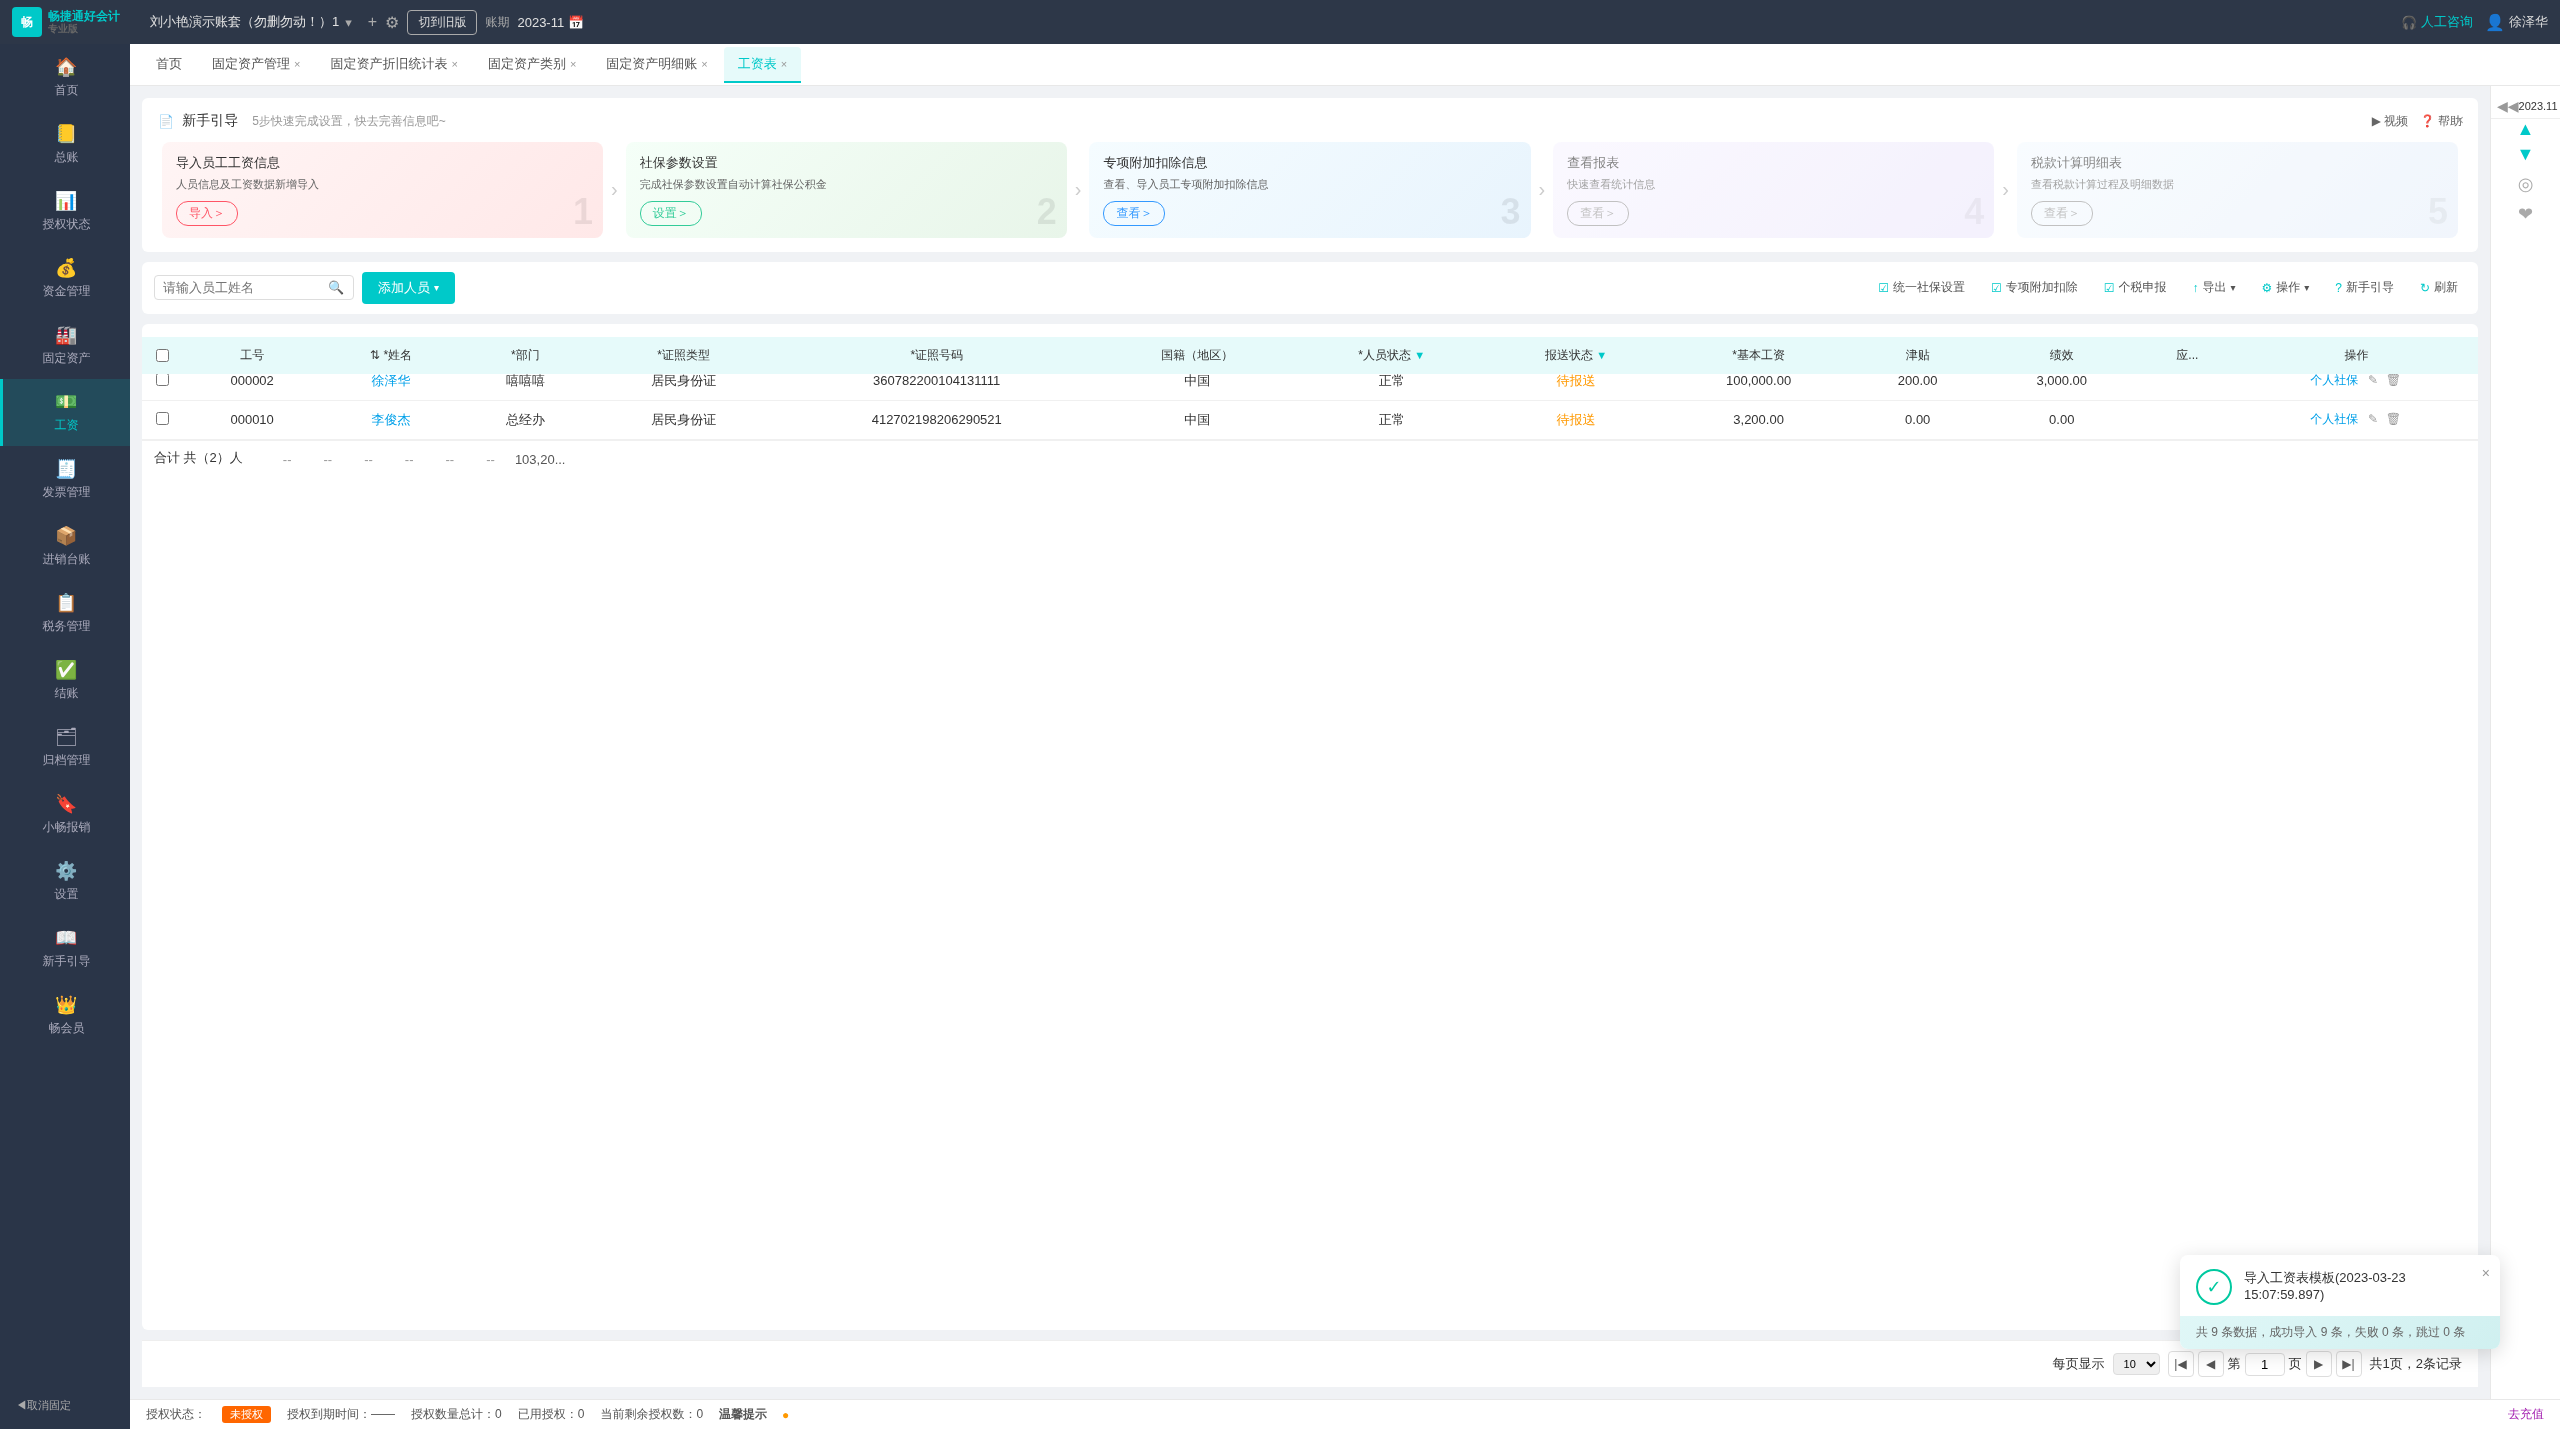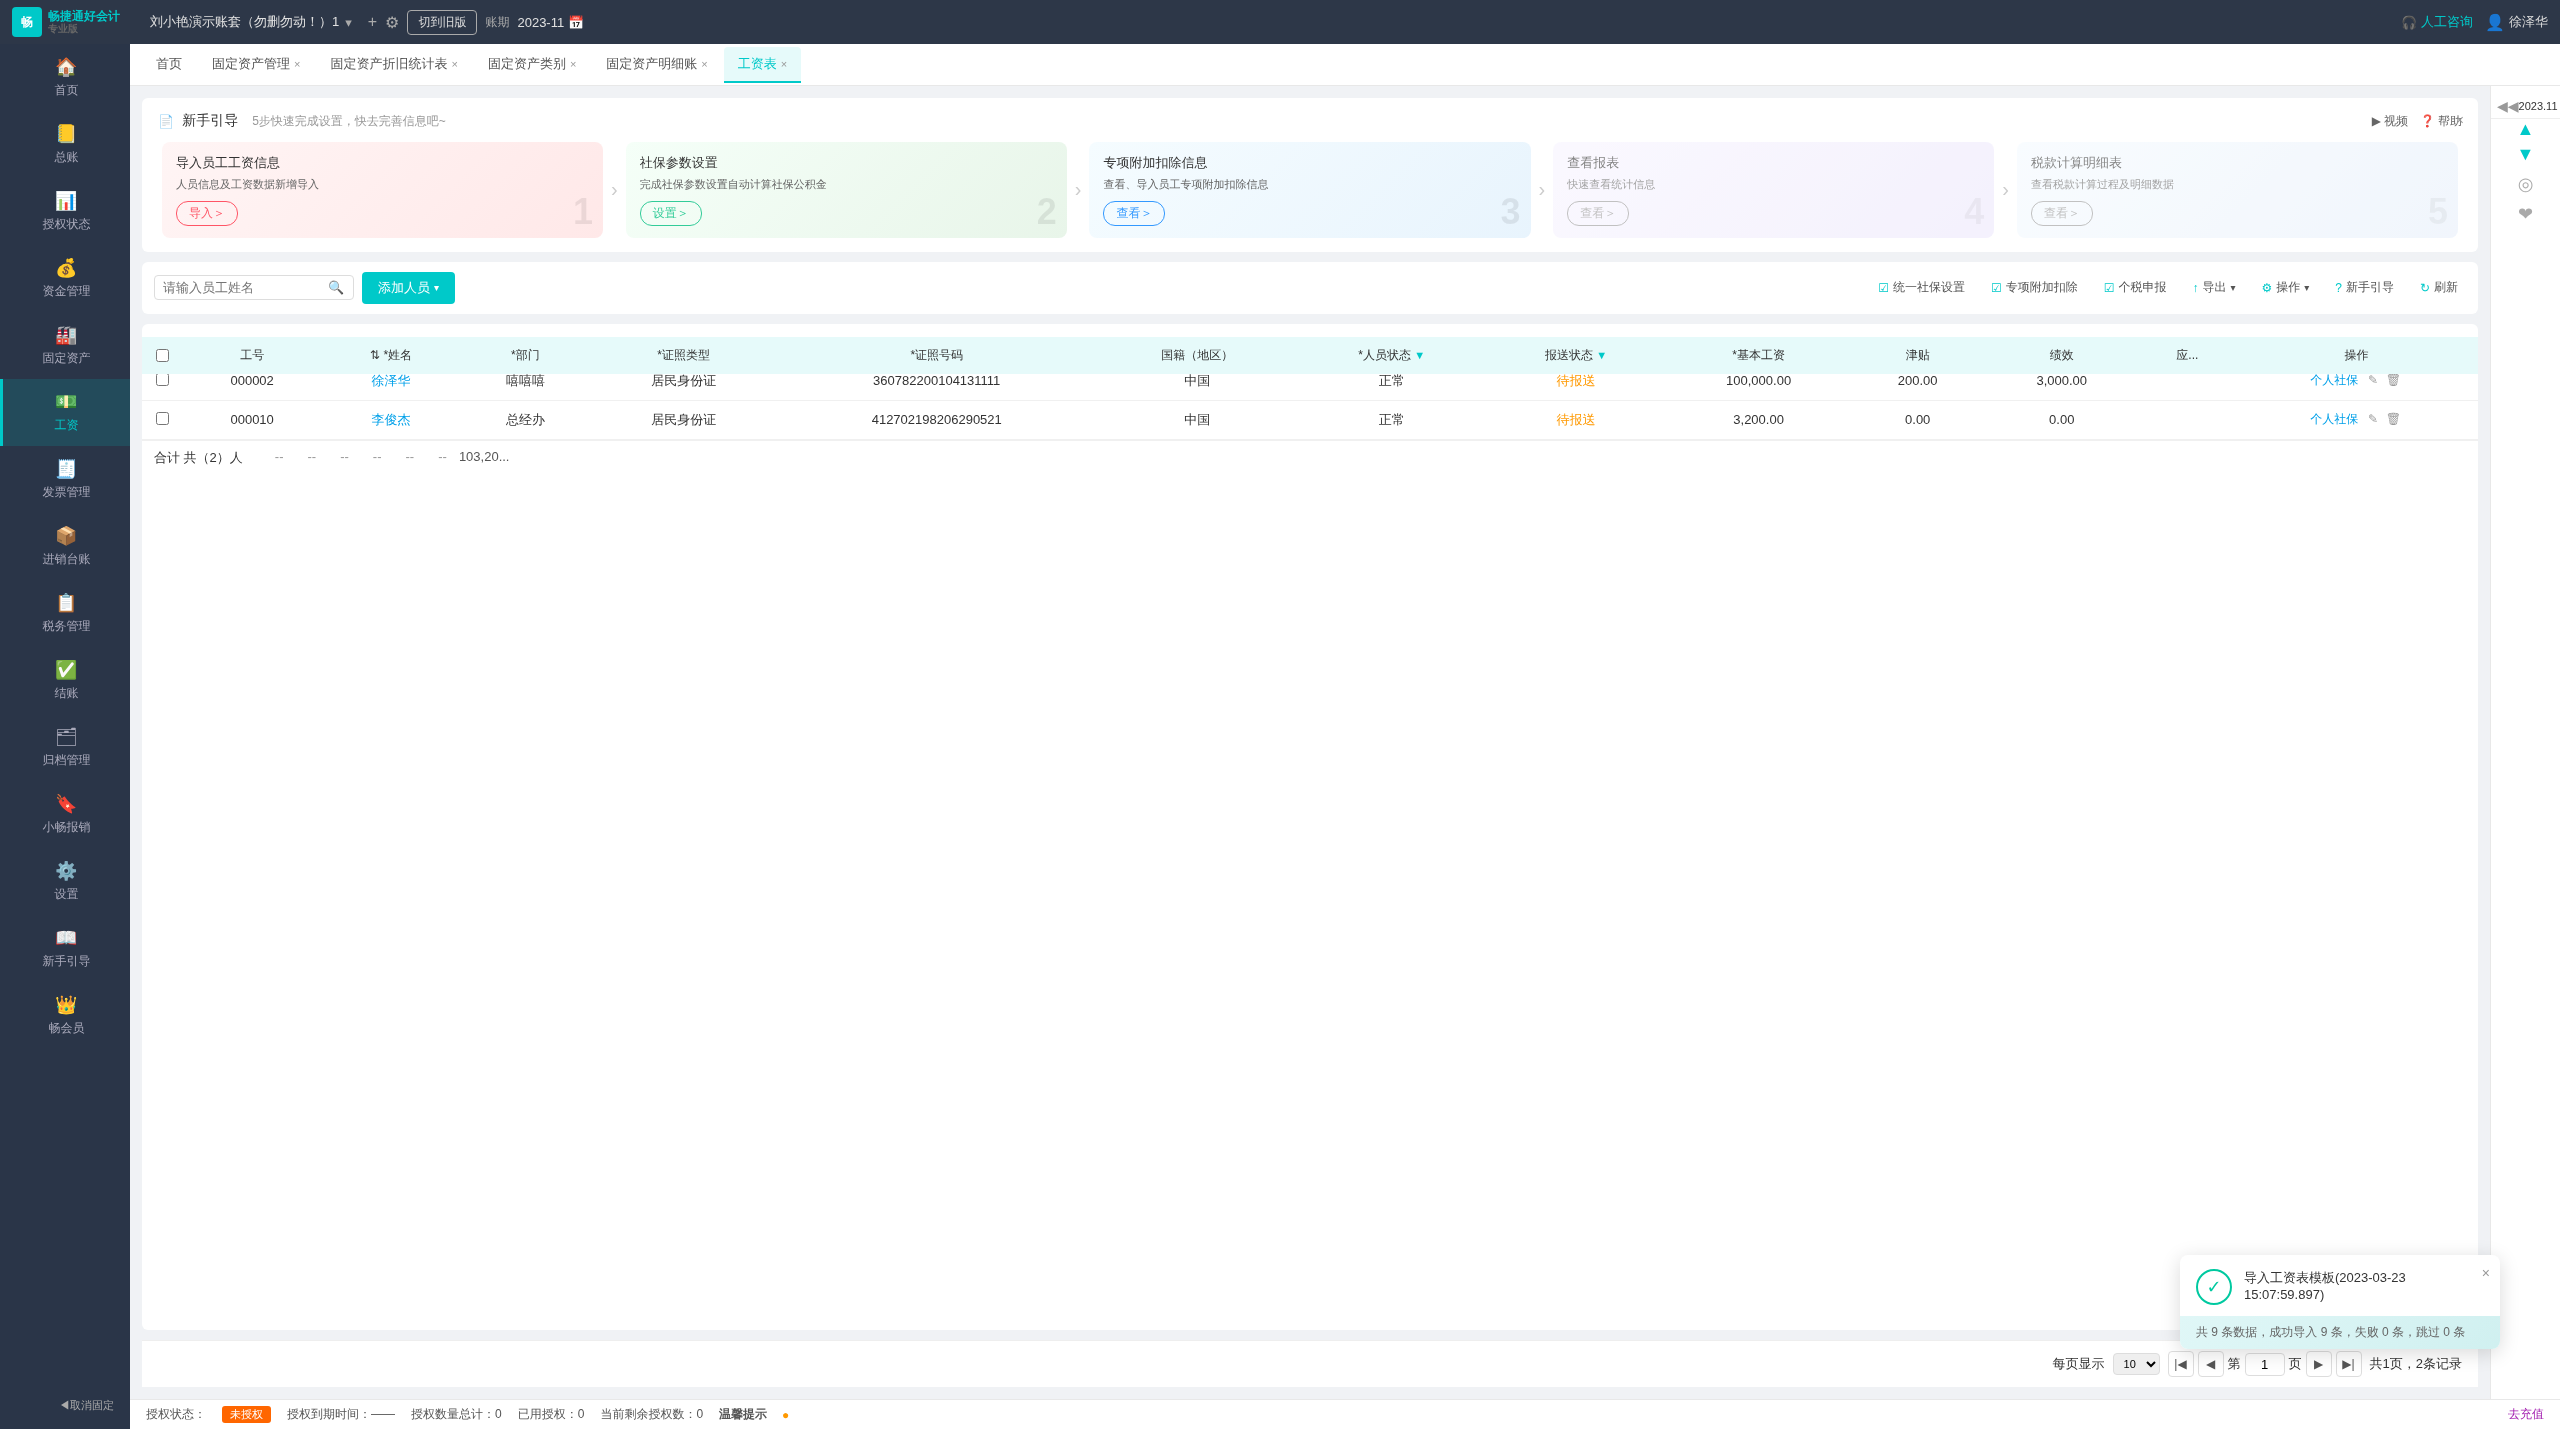--- a/index.html
+++ b/index.html
@@ -20,21 +20,21 @@
     
     
     .main-layout { display: flex; flex: 1; overflow: hidden; }
     
     
     .sidebar { width: 130px; background: #2a3548; display: flex; flex-direction: column; flex-shrink: 0; overflow-y: auto; }
     .sidebar-item { display: flex; flex-direction: column; align-items: center; padding: 12px 8px; cursor: pointer; color: #aab; font-size: 12px; gap: 4px; border-left: 3px solid transparent; }
     .sidebar-item.active { background: rgba(0,201,201,0.15); color: #00c9c9; border-left-color: #00c9c9; }
     .sidebar-item .icon { font-size: 18px; }
     .sidebar-bottom { margin-top: auto; padding: 8px; }
-    .sidebar-cancel-fixed { color: #aaa; font-size: 11px; cursor: pointer; text-align: right; padding: 8px; }
+    .sidebar-cancel-fixed { color: #aaa; font-size: 11px; cursor: pointer; text-align: left; padding: 8px; }
     
     
     .content-area { flex: 1; display: flex; flex-direction: column; overflow: hidden; background: #f0f2f5; }
     
     
     .tab-bar { background: #fff; display: flex; align-items: center; padding: 0 12px; border-bottom: 1px solid #e8e8e8; flex-shrink: 0; height: 42px; gap: 2px; }
     .tab-item { padding: 8px 14px; font-size: 13px; cursor: pointer; color: #555; border-bottom: 2px solid transparent; white-space: nowrap; display: flex; align-items: center; gap: 4px; }
     .tab-item.active { color: #00c9c9; border-bottom-color: #00c9c9; background: #e6fafa; border-radius: 4px 4px 0 0; }
     .tab-close { color: #999; font-size: 11px; cursor: pointer; }
     
@@ -86,21 +86,21 @@
     .data-table th { background: #e6fafa; color: #333; font-weight: 500; padding: 10px 12px; font-size: 12px; text-align: center; border-bottom: 1px solid #d0f0f0; white-space: nowrap; position: sticky; top: 13px; z-index: 2; }
     .data-table th.sortable { cursor: pointer; }
     .data-table td { padding: 10px 12px; font-size: 13px; text-align: center; border-bottom: 1px solid #f0f0f0; white-space: nowrap; }
     .col-link { color: #00a0e9; cursor: pointer; }
     .status-normal { color: #333; }
     .status-pending { color: #ff9900; }
     .checkbox-cell { width: 40px; }
     .checkbox-header { display: flex; align-items: center; justify-content: center; }
     
     
-    .table-footer { background: #fff; padding: 8px 12px; display: flex; align-items: flex-start; border-top: 1px solid #f0f0f0; font-size: 13px; color: #555; border-radius: 0 0 6px 6px; }
+    .table-footer { background: #fff; padding: 8px 12px; display: flex; align-items: flex-end; gap: 8px; border-top: 1px solid #f0f0f0; font-size: 13px; color: #555; border-radius: 0 0 6px 6px; }
     .total-label { color: #333; font-weight: 500; margin-right: 20px; }
     .footer-dash { color: #999; padding: 0 12px; }
     
     
     .pagination-bar { background: #fff; padding: 10px 16px; display: flex; align-items: center; justify-content: flex-end; gap: 8px; font-size: 13px; color: #333; border-top: 1px solid #eee; flex-shrink: 0; }
     .page-size-select { border: 1px solid #ddd; border-radius: 4px; padding: 3px 6px; font-size: 11px; cursor: pointer; }
     .page-nav { display: flex; align-items: center; gap: 4px; }
     .page-nav-btn { width: 26px; height: 26px; border: 1px solid #ddd; border-radius: 4px; background: #fff; cursor: pointer; display: flex; align-items: center; justify-content: center; font-size: 12px; color: #555; }
     .page-input { width: 40px; border: 1px solid #ddd; border-radius: 4px; padding: 3px 6px; text-align: center; font-size: 13px; }
     

